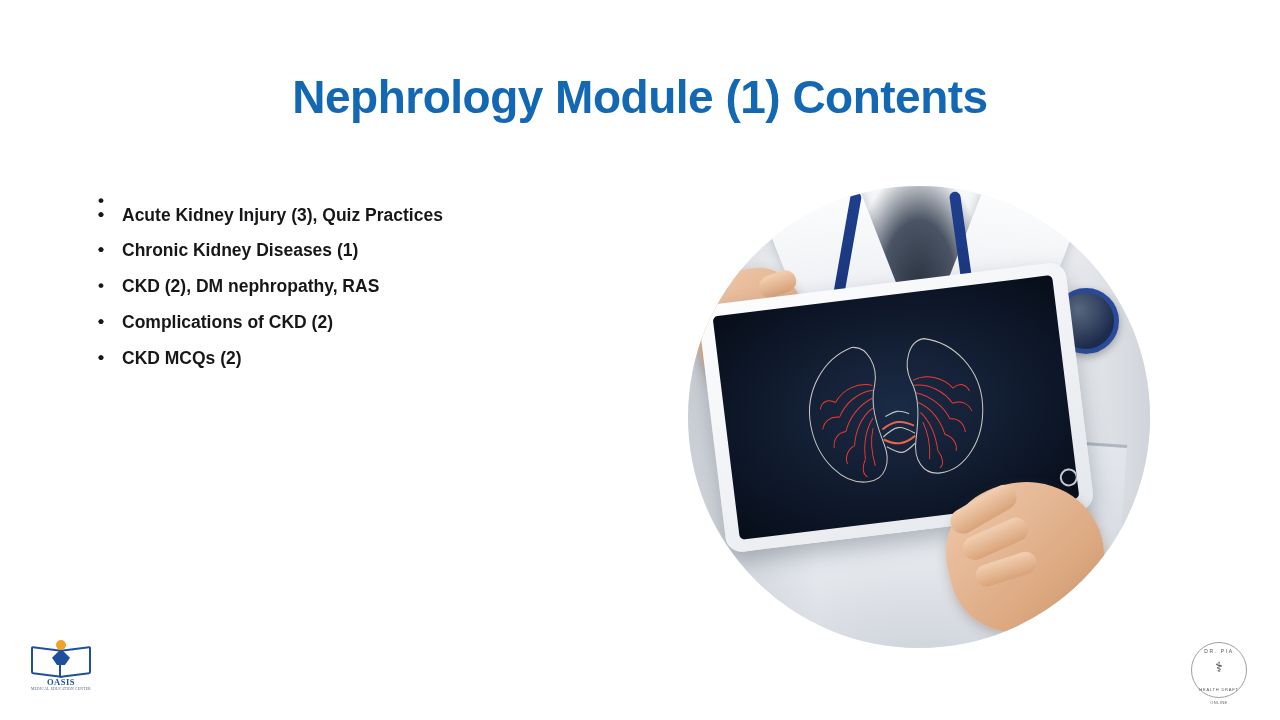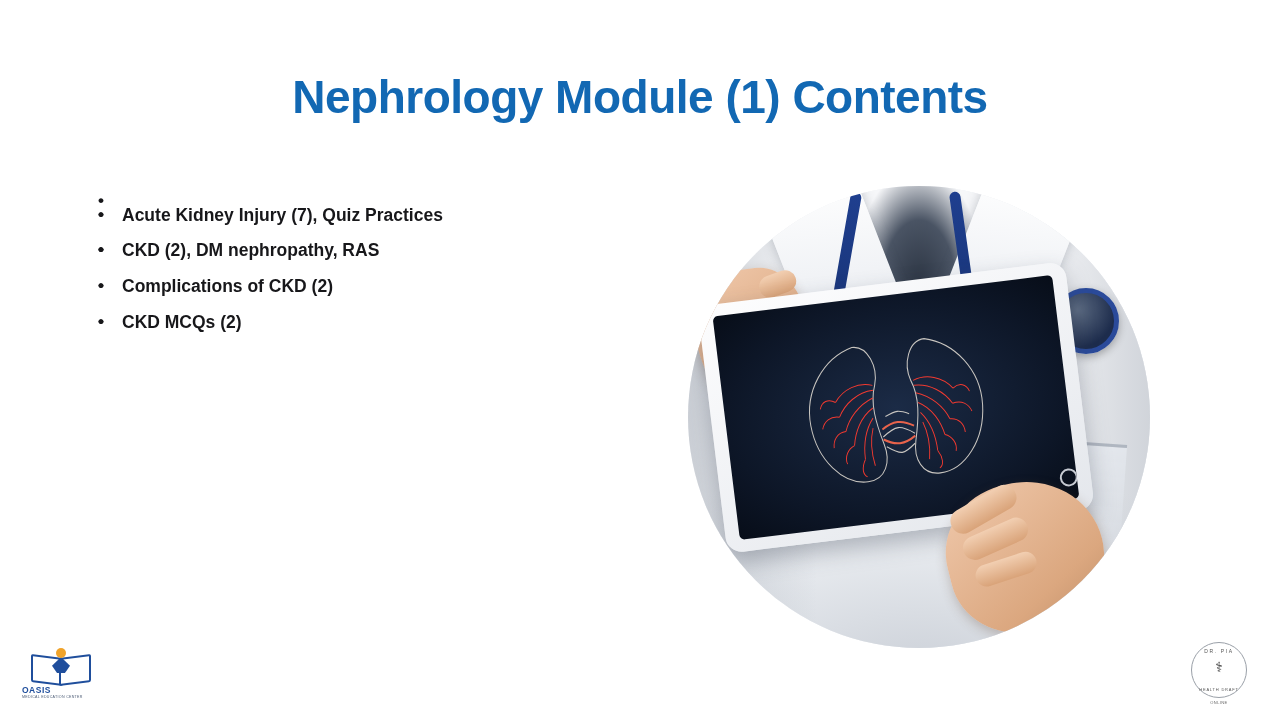--- a/index.html
+++ b/index.html
@@ -221,24 +221,25 @@
     width: 14px;
     height: 14px;
     border-radius: 50%;
     border: 2px solid #c6cad2;
   }
 
   
   .logo-left {
     position: absolute;
     left: 22px;
-    bottom: 10px;
+    bottom: 18px;
     width: 78px;
     height: 62px;
-    text-align: left;
+    text-align: center;
+    font-family: Liberation Serif, serif;
   }
   .logo-left .book {
     position: relative;
     width: 62px;
     height: 36px;
     margin: 0 auto;
   }
   .book-page-l, .book-page-r {
     position: absolute;
     top: 8px;
@@ -328,23 +329,23 @@
 </head>
 <body>
 
 <div class="slide">
 
   <div class="slide-title">Nephrology Module (1) Contents</div>
 
   <ul class="content-list">
     <li><span class="bullet">•</span></li>
     <li><span class="bullet">•</span></li>
-    <li><span class="bullet">•</span><span>Acute Kidney Injury (7), Quiz Practices</span></li>
+    <li><span class="bullet">•</span><span>Acute Kidney Injury (3), Quiz Practices</span></li>
     <li><span class="bullet">•</span></li>
-    <li><span class="bullet">•</span></li>
+    <li><span class="bullet">•</span><span>Chronic Kidney Diseases (1)</span></li>
     <li><span class="bullet">•</span><span>CKD (2), DM nephropathy, RAS</span></li>
     <li><span class="bullet">•</span></li>
     <li><span class="bullet">•</span><span>Complications of CKD (2)</span></li>
     <li><span class="bullet">•</span></li>
     <li><span class="bullet">•</span><span>CKD MCQs (2)</span></li>
   </ul>
 
   <div class="photo">
     <div class="coat"></div>
     <div class="coat-shadow-l"></div>

